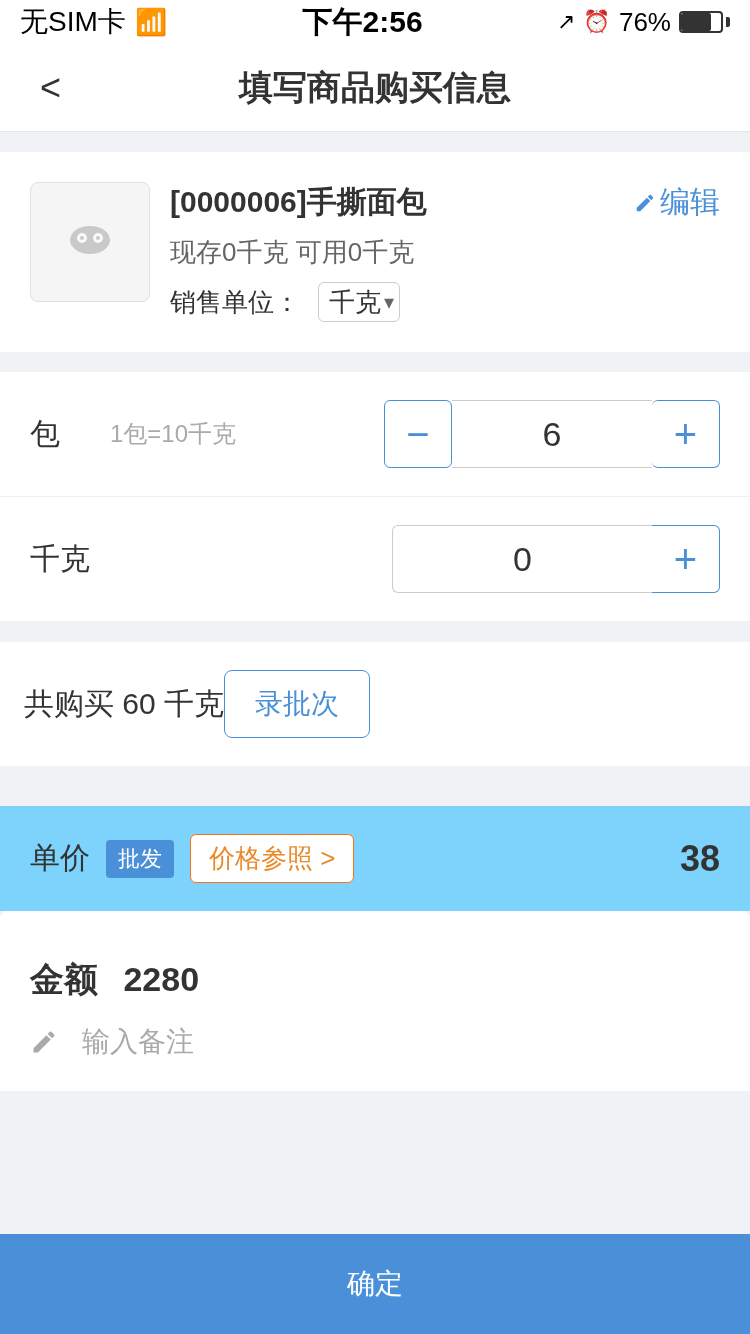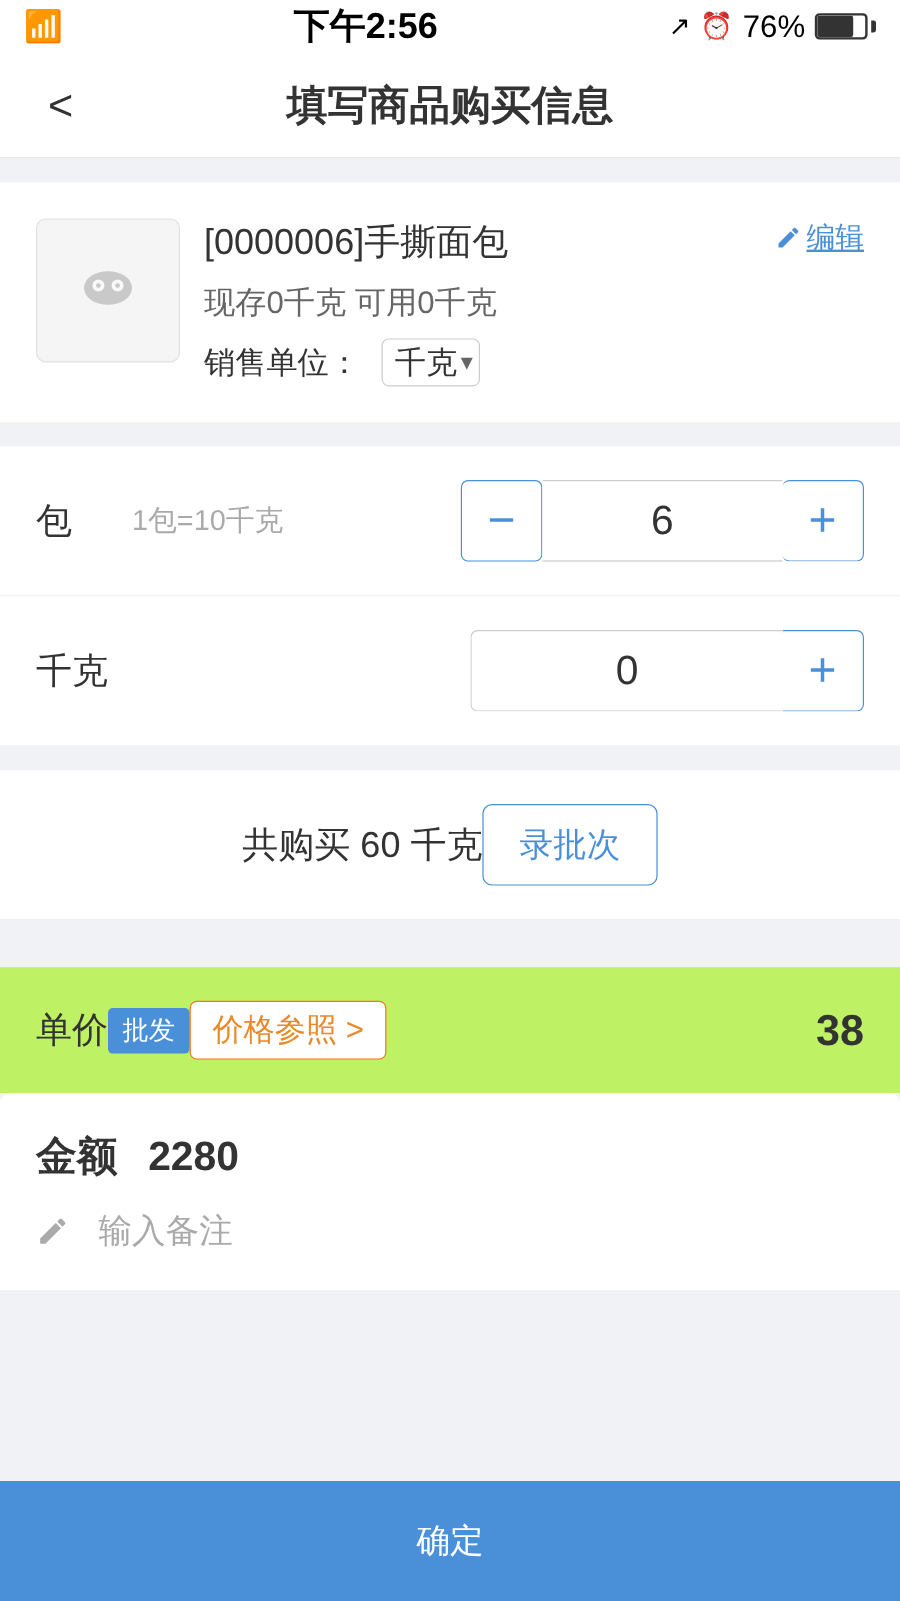--- a/index.html
+++ b/index.html
@@ -86,21 +86,21 @@
       align-items: center;
       justify-content: center;
       flex-shrink: 0;
     }
     .product-image svg {
       width: 60px; height: 60px; opacity: 0.4;
     }
     .product-info { flex: 1; }
     .product-name {
       font-size: 30px;
-      font-weight: 400;
+      font-weight: 700;
       color: #333;
       margin-bottom: 12px;
     }
     .product-stock {
       font-size: 26px;
       color: #666;
       margin-bottom: 12px;
     }
     .product-unit {
       font-size: 26px;
@@ -128,26 +128,25 @@
       content: '▾';
       position: absolute;
       right: 6px;
       top: 50%;
       transform: translateY(-50%);
       font-size: 20px;
       color: #666;
       pointer-events: none;
     }
     .edit-btn {
-      font-size: 24px;
+      font-size: 30px;
       color: #4a90d9;
       display: flex;
       align-items: center;
       gap: 4px;
-      text-decoration: underline;
     }
     .product-header {
       display: flex;
       justify-content: space-between;
       align-items: flex-start;
     }
 
     
     .quantity-section {
       background: #fff;
@@ -214,46 +213,47 @@
       font-size: 34px;
       color: #333;
       background: #fff;
       border-radius: 6px 0 0 6px;
     }
 
     
     .summary-section {
       background: #fff;
       margin-top: 20px;
-      padding: 28px 35px;
-      display: flex;
-      align-items: center;
-      justify-content: center;
+      padding: 28px 24px;
+      display: flex;
+      align-items: center;
+      justify-content: flex-start;
     }
     .summary-text {
       font-size: 30px;
       color: #333;
     }
     .batch-btn {
       border: 1px solid #4a90d9;
       color: #4a90d9;
       background: #fff;
       padding: 14px 30px;
       font-size: 28px;
       border-radius: 8px;
       cursor: pointer;
     }
 
     
     .price-section {
-      background: #bef264;
+      background: #7dd3fc;
       margin-top: 20px;
       padding: 28px 30px;
       display: flex;
       align-items: center;
+      gap: 16px;
     }
     .price-label {
       font-size: 30px;
       color: #333;
     }
     .price-tag {
       background: #4a90d9;
       color: #fff;
       font-size: 22px;
       padding: 4px 12px;
@@ -280,20 +280,21 @@
     .amount-row {
       background: #fff;
       padding: 30px;
       border-radius: 8px 8px 0 0;
     }
     .amount-text {
       font-size: 34px;
       font-weight: 600;
       color: #333;
       margin-bottom: 20px;
+      margin-top: 16px;
     }
     .note-row {
       display: flex;
       align-items: center;
       gap: 24px;
       color: #aaa;
       font-size: 28px;
     }
 
     
@@ -324,20 +325,21 @@
     
     .wifi-icon { font-size: 26px; }
     .location-icon { font-size: 22px; }
     .alarm-icon { font-size: 22px; }
   </style>
 </head>
 <body>
 
 <div class="status-bar">
   <div class="status-left">
+    <span>无SIM卡</span>
     <span class="wifi-icon">📶</span>
   </div>
   <div class="status-center">下午2:56</div>
   <div class="status-right">
     <span class="location-icon">↗</span>
     <span class="alarm-icon">⏰</span>
     <span>76%</span>
     <div class="battery-icon">
       <div class="battery-body">
           <div class="battery-fill"></div>

